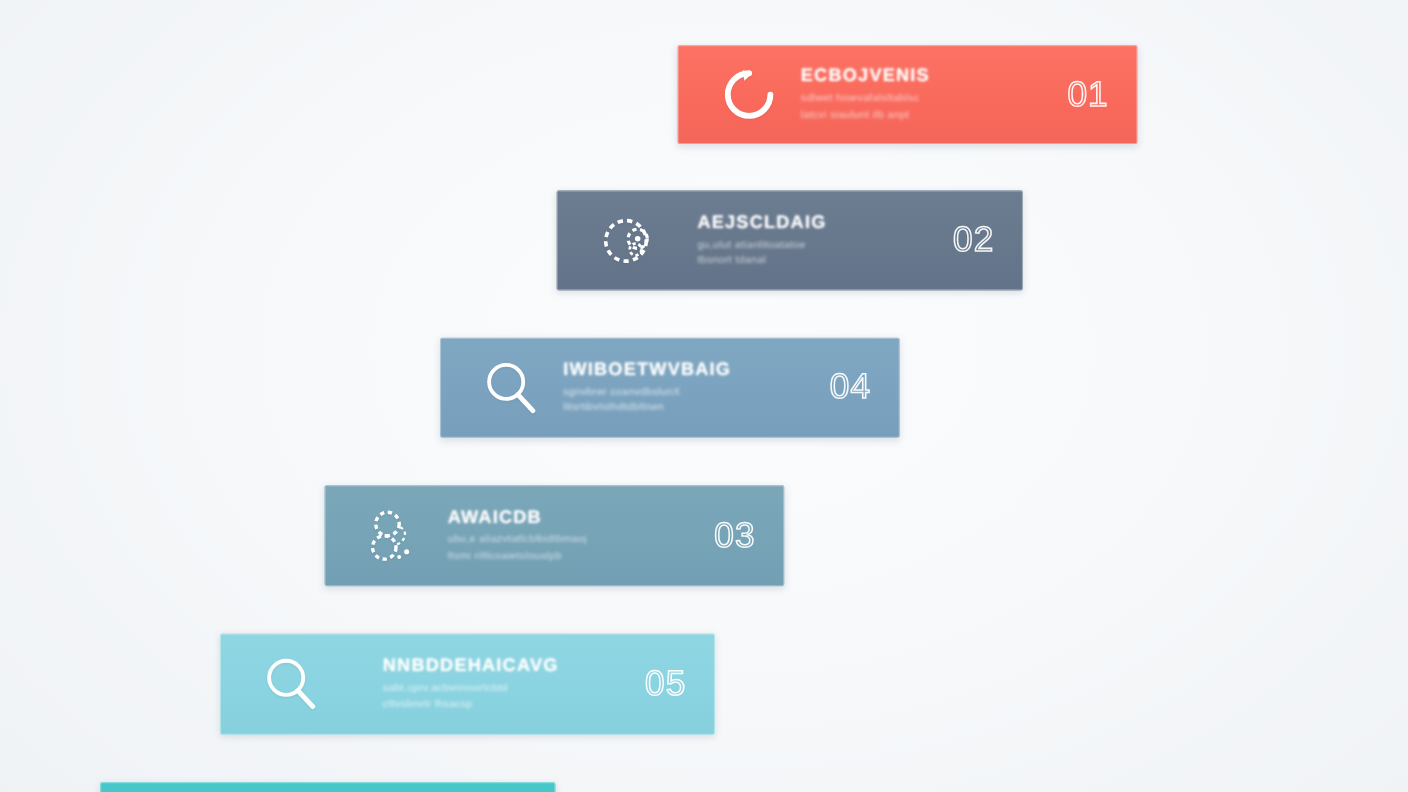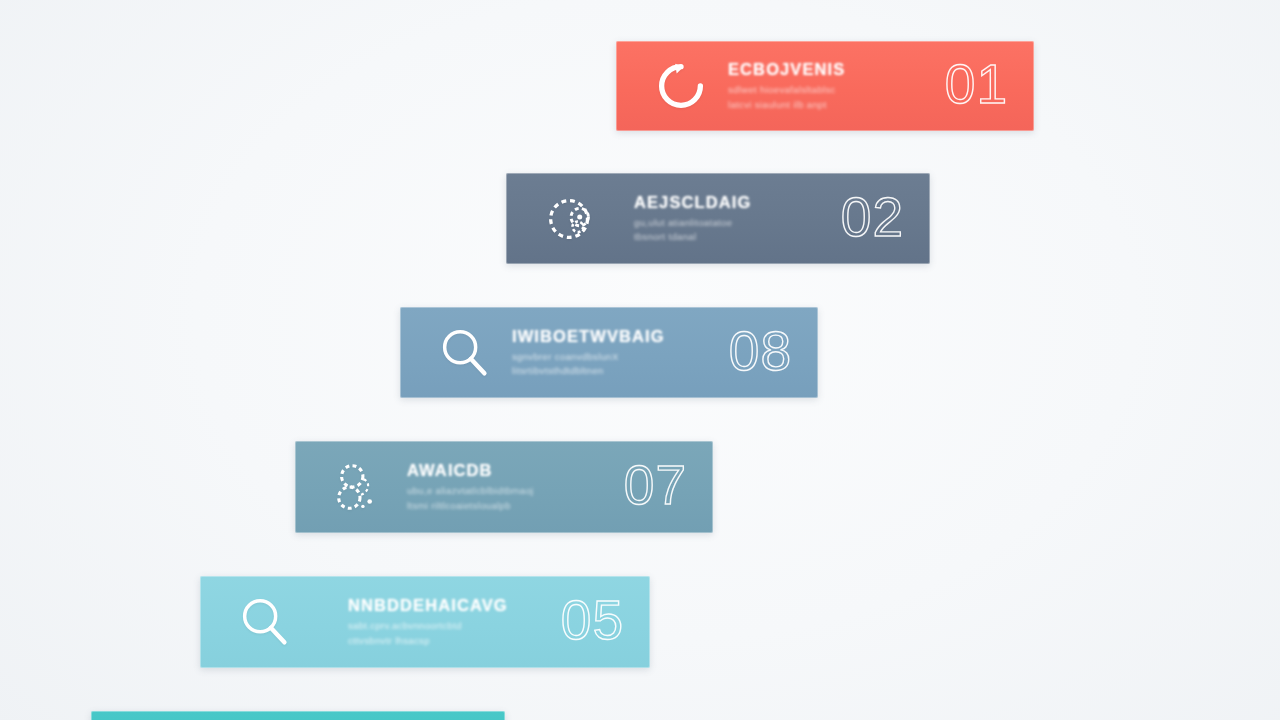--- a/index.html
+++ b/index.html
@@ -78,21 +78,21 @@
     letter-spacing: 0.35px;
     color: rgba(255,255,255,0.66);
     white-space: nowrap;
     line-height: 1.35;
     filter: blur(1.35px);
   }
 
   .bar-num {
     flex: 0 0 auto;
     margin-right: 26px;
-    font-size: 55px;
+    font-size: 32px;
     font-weight: 300;
     letter-spacing: 1px;
     line-height: 1;
     color: transparent;
     -webkit-text-stroke: 1.4px rgba(255,255,255,0.93);
     filter: blur(0.35px);
     padding-bottom: 3px;
   }
 
   
@@ -149,39 +149,39 @@
       <svg viewBox="0 0 64 64" aria-hidden="true">
         <circle cx="27" cy="26" r="16" fill="none" stroke="#ffffff" stroke-width="3.6"></circle>
         <line x1="38" y1="38" x2="52" y2="53" stroke="#ffffff" stroke-width="4.6" stroke-linecap="round"></line>
       </svg>
     </div>
     <div class="bar-text">
       <div class="bar-title">IWIBOETWVBAIG</div>
       <div class="bar-sub">sgnvbrer coanvdbslunX</div>
       <div class="bar-sub">litsrtibvtsthdtdbltnen</div>
     </div>
-    <div class="bar-num">08</div>
+    <div class="bar-num">04</div>
   </div>
 
   <div class="bar" id="bar-4">
     <div class="bar-icon">
       <svg viewBox="0 0 64 64" aria-hidden="true">
         <circle cx="24" cy="21" r="11" fill="none" stroke="#ffffff" stroke-width="3.2" stroke-dasharray="4 3.4"></circle>
         <circle cx="21" cy="43" r="11" fill="none" stroke="#ffffff" stroke-width="3.2" stroke-dasharray="4 3.4"></circle>
         <path d="M36 24 C44 28 40 38 33 40" fill="none" stroke="#ffffff" stroke-width="2.2" stroke-dasharray="3 3"></path>
         <circle cx="42" cy="47" r="2.4" fill="#ffffff"></circle>
         <circle cx="35" cy="52" r="1.8" fill="#ffffff"></circle>
       </svg>
     </div>
     <div class="bar-text">
       <div class="bar-title">AWAICDB</div>
       <div class="bar-sub">ubu,e aliazvtatlcblbidtbmaoj</div>
       <div class="bar-sub">ltsmi riltlcoaietsloualpb</div>
     </div>
-    <div class="bar-num">07</div>
+    <div class="bar-num">03</div>
   </div>
 
   <div class="bar" id="bar-5">
     <div class="bar-icon">
       <svg viewBox="0 0 64 64" aria-hidden="true">
         <circle cx="27" cy="26" r="16" fill="none" stroke="#ffffff" stroke-width="3.6"></circle>
         <line x1="38" y1="38" x2="52" y2="53" stroke="#ffffff" stroke-width="4.6" stroke-linecap="round"></line>
       </svg>
     </div>
     <div class="bar-text">

